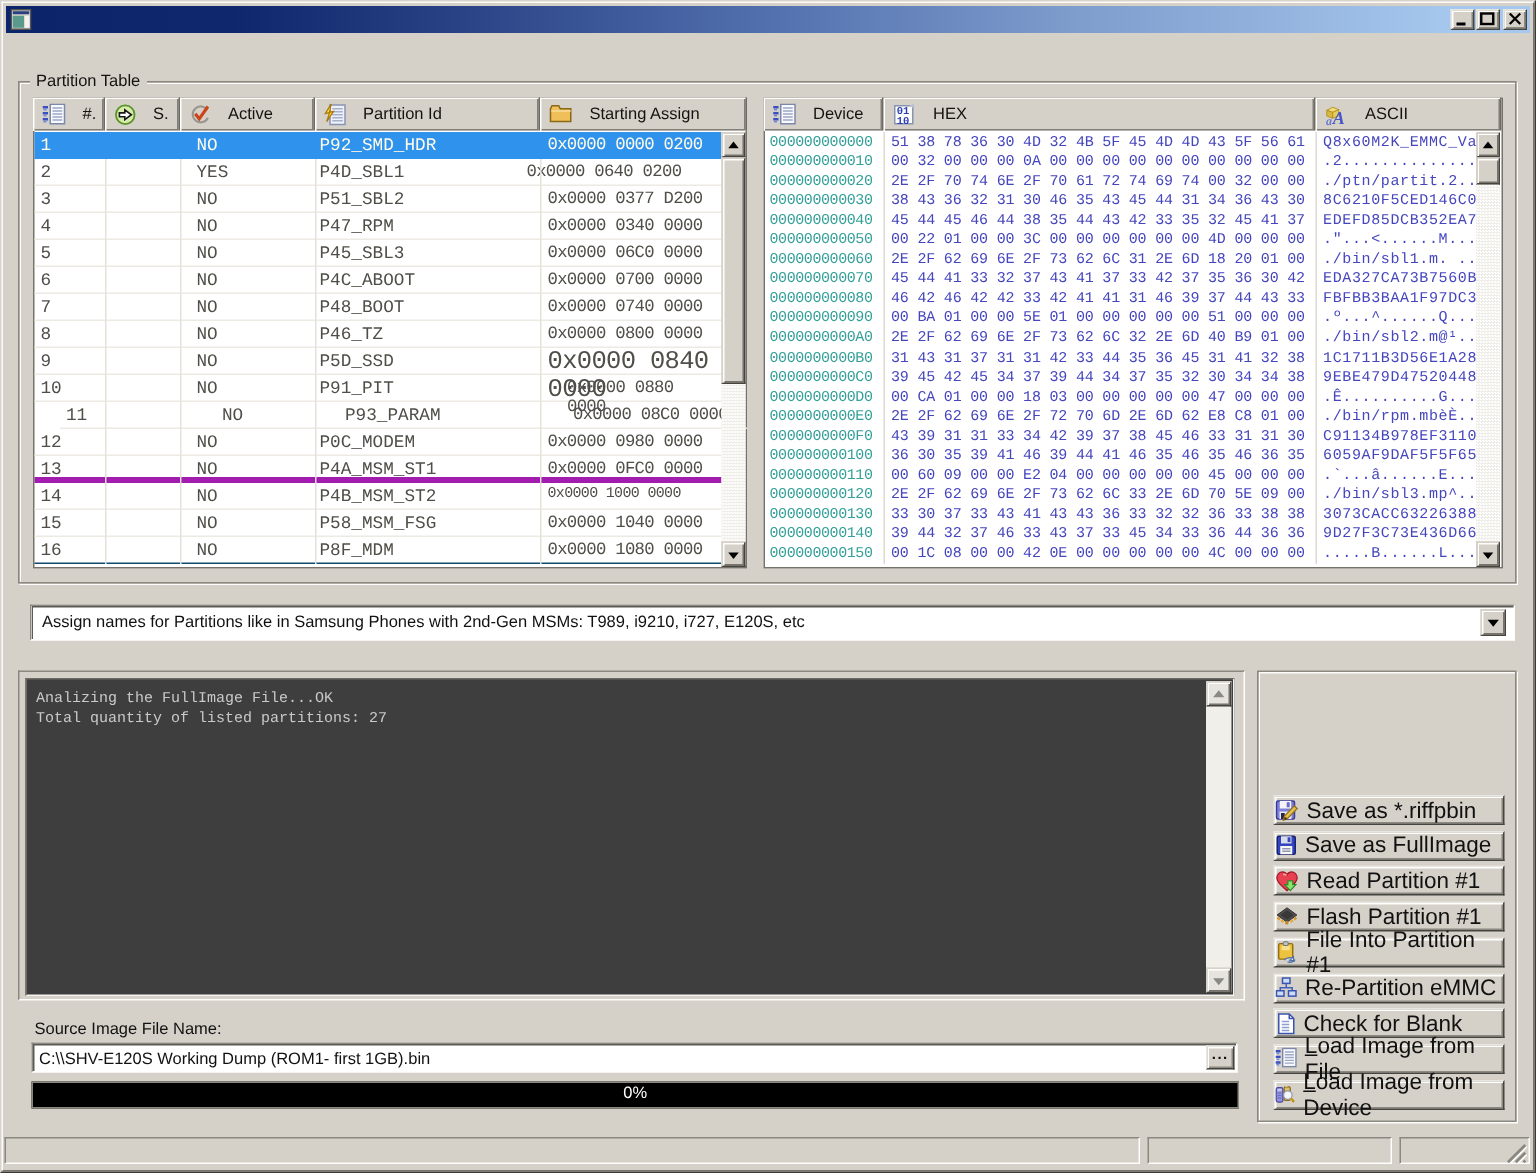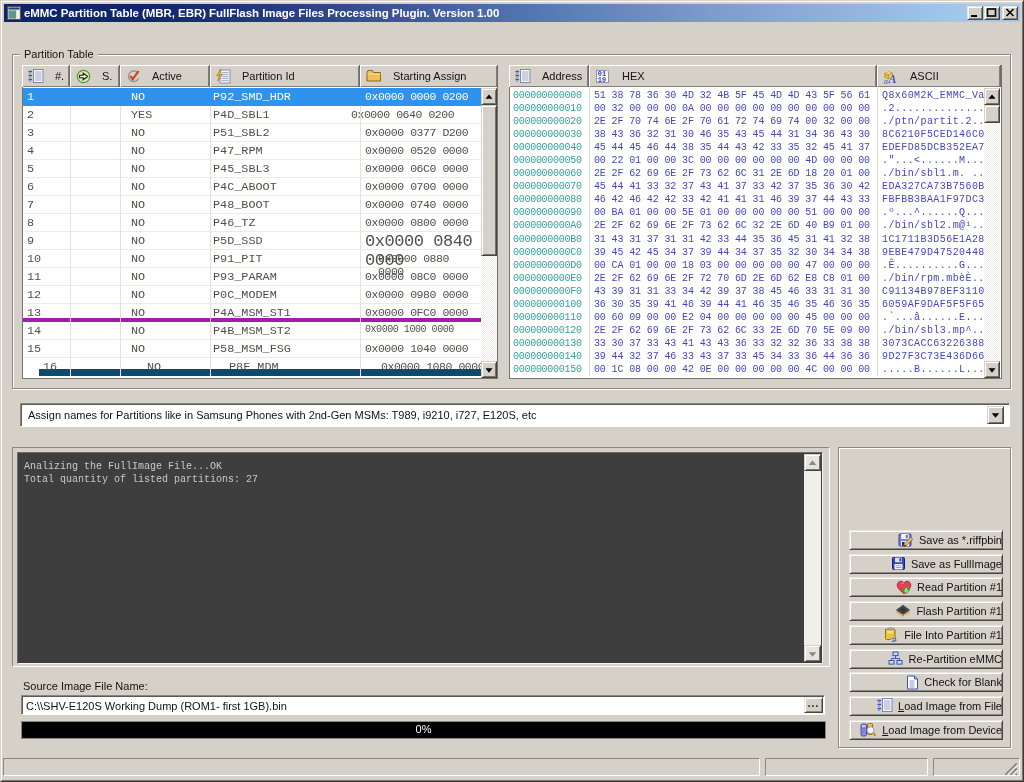--- a/index.html
+++ b/index.html
@@ -4,33 +4,32 @@
 html,body{width:1024px;height:782px;overflow:hidden}
 body{position:relative;background:#d5d1c9;font-family:"Liberation Sans",sans-serif;-webkit-font-smoothing:antialiased}
 .a{position:absolute}
 .sunk{border:1px solid;border-color:#8b8880 #fffefc #fffefc #8b8880;box-shadow:inset 1px 1px 0 #5c5a55}
 .hdrcell{background:#d5d1c9;box-shadow:inset 1px 1px 0 #fffefc,inset -1px -1px 0 #827f78;display:flex;align-items:center;font-size:11px;color:#15130f}
 .hdrcell svg{margin-left:6px}
 .hdrcell span{margin-left:11px}
 .mono{font-family:"Liberation Mono",monospace}
 .sb{background:#efede7;background-image:conic-gradient(#fff 25%,transparent 0 50%,#fff 0 75%,transparent 0);background-size:2px 2px}
 .sbtn{background:#d5d1c9;box-shadow:inset 1px 1px 0 #fffefc,inset -1px -1px 0 #76736c;border:1px solid;border-color:#d5d1c9 #46443f #46443f #d5d1c9;display:flex;align-items:center;justify-content:center}
-.btn{background:#d5d1c9;border:1px solid;border-color:#e8e6e0 #46443f #46443f #e8e6e0;box-shadow:inset 1px 1px 0 #fffefc,inset -1px -1px 0 #8b8880;display:flex;align-items:center;justify-content:flex-end;font-size:11px;color:#111;gap:5px}
+.btn{background:#d5d1c9;border:1px solid;border-color:#e8e6e0 #46443f #46443f #e8e6e0;box-shadow:inset 1px 1px 0 #fffefc,inset -1px -1px 0 #8b8880;display:flex;align-items:center;justify-content:flex-start;font-size:15px;color:#111;gap:5px}
 </style></head><body>
 
 <div class="a" style="left:0;top:0;width:1024px;height:782px;border:1px solid;border-color:#d8d4cc #3c3a36 #3c3a36 #d8d4cc"></div>
 <div class="a" style="left:1px;top:1px;width:1022px;height:780px;border:1px solid;border-color:#fcfbf8 #76736c #76736c #fcfbf8"></div>
 <div class="a" style="left:4px;top:4px;width:1016px;height:18px;background:linear-gradient(to right,#0b246a,#0e276d 15%,#2a4386 30%,#5270ae 50%,#7e9ccc 70%,#a6c8ee 95%);display:flex;align-items:center">
 <div style="margin-left:3px;height:14px"><svg width="14" height="14" viewBox="0 0 14 14">
         <rect x="0.5" y="0.5" width="13" height="13" fill="#d4d0c8" stroke="#555"></rect>
         <rect x="1.5" y="1.5" width="11" height="2" fill="#284080"></rect>
         <rect x="1.5" y="4.5" width="7.5" height="8" fill="#5a9a8c"></rect>
         <rect x="9.5" y="4.5" width="3" height="8" fill="#f4f2ee"></rect>
       </svg></div>
-<div style="margin-left:3px;color:#fff;font-weight:bold;font-size:11.5px;letter-spacing:-0.06px">eMMC Partition Table (MBR, EBR) FullFlash Image Files Processing Plugin. Version 1.00</div>
 </div>
 <div class="a" style="left:967px;top:6px;width:16px;height:14px;background:#d5d1c9;border:1px solid;border-color:#e8e6e0 #46443f #46443f #e8e6e0;box-shadow:inset 1px 1px 0 #fffefc,inset -1px -1px 0 #8b8880;display:flex;align-items:center;justify-content:center">
     <svg width="12" height="10" viewBox="0 0 12 10">
       <rect x="2" y="7" width="6" height="2" fill="#000"></rect>
     </svg>
   </div>
 <div class="a" style="left:984px;top:6px;width:16px;height:14px;background:#d5d1c9;border:1px solid;border-color:#e8e6e0 #46443f #46443f #e8e6e0;box-shadow:inset 1px 1px 0 #fffefc,inset -1px -1px 0 #8b8880;display:flex;align-items:center;justify-content:center">
     <svg width="12" height="10" viewBox="0 0 12 10">
       <rect x="1.5" y="1" width="8" height="7" fill="none" stroke="#000" stroke-width="1.6"></rect>
     </svg>
@@ -96,21 +95,21 @@
 <div class="a mono" style="left:23px;top:124px;width:458px;height:18px;font-size:11.8px;color:#504e48;border-bottom:1px solid #eceae2">
 <div class="a" style="left:4px;top:2px">3</div>
 <div class="a" style="left:108px;top:2px">NO</div>
 <div class="a" style="left:190px;top:2px">P51_SBL2</div>
 <div class="a" style="left:342px;top:2px;font-size:11.5px;letter-spacing:-0.45px">0x0000 0377 D200</div>
 </div>
 <div class="a mono" style="left:23px;top:142px;width:458px;height:18px;font-size:11.8px;color:#504e48;border-bottom:1px solid #eceae2">
 <div class="a" style="left:4px;top:2px">4</div>
 <div class="a" style="left:108px;top:2px">NO</div>
 <div class="a" style="left:190px;top:2px">P47_RPM</div>
-<div class="a" style="left:342px;top:2px;font-size:11.5px;letter-spacing:-0.45px">0x0000 0520 0000</div>
+<div class="a" style="left:342px;top:2px;font-size:11.5px;letter-spacing:-0.45px">0x0000 0340 0000</div>
 </div>
 <div class="a mono" style="left:23px;top:160px;width:458px;height:18px;font-size:11.8px;color:#504e48;border-bottom:1px solid #eceae2">
 <div class="a" style="left:4px;top:2px">5</div>
 <div class="a" style="left:108px;top:2px">NO</div>
 <div class="a" style="left:190px;top:2px">P45_SBL3</div>
 <div class="a" style="left:342px;top:2px;font-size:11.5px;letter-spacing:-0.45px">0x0000 06C0 0000</div>
 </div>
 <div class="a mono" style="left:23px;top:178px;width:458px;height:18px;font-size:11.8px;color:#504e48;border-bottom:1px solid #eceae2">
 <div class="a" style="left:4px;top:2px">6</div>
 <div class="a" style="left:108px;top:2px">NO</div>
@@ -134,21 +133,21 @@
 <div class="a" style="left:108px;top:2px">NO</div>
 <div class="a" style="left:190px;top:2px">P5D_SSD</div>
 <div class="a" style="left:342px;top:0;font-size:17px;letter-spacing:-0.45px">0x0000 0840 0000</div>
 </div>
 <div class="a mono" style="left:23px;top:250px;width:458px;height:18px;font-size:11.8px;color:#504e48;border-bottom:1px solid #eceae2">
 <div class="a" style="left:4px;top:2px">10</div>
 <div class="a" style="left:108px;top:2px">NO</div>
 <div class="a" style="left:190px;top:2px">P91_PIT</div>
 <div class="a" style="left:355px;top:2px;font-size:11.5px;letter-spacing:-0.45px">0x0000 0880 0000</div>
 </div>
-<div class="a mono" style="left:23px;top:268px;width:458px;height:18px;font-size:11.8px;color:#504e48;border-bottom:1px solid #eceae2">
+<div class="a mono" style="left:40px;top:268px;width:458px;height:18px;font-size:11.8px;color:#504e48;border-bottom:1px solid #eceae2">
 <div class="a" style="left:4px;top:2px">11</div>
 <div class="a" style="left:108px;top:2px">NO</div>
 <div class="a" style="left:190px;top:2px">P93_PARAM</div>
 <div class="a" style="left:342px;top:2px;font-size:11.5px;letter-spacing:-0.45px">0x0000 08C0 0000</div>
 </div>
 <div class="a mono" style="left:23px;top:286px;width:458px;height:18px;font-size:11.8px;color:#504e48;border-bottom:1px solid #eceae2">
 <div class="a" style="left:4px;top:2px">12</div>
 <div class="a" style="left:108px;top:2px">NO</div>
 <div class="a" style="left:190px;top:2px">P0C_MODEM</div>
 <div class="a" style="left:342px;top:2px;font-size:11.5px;letter-spacing:-0.45px">0x0000 0980 0000</div>
@@ -164,21 +163,21 @@
 <div class="a" style="left:108px;top:2px">NO</div>
 <div class="a" style="left:190px;top:2px">P4B_MSM_ST2</div>
 <div class="a" style="left:342px;top:2px;font-size:10px;letter-spacing:-0.45px">0x0000 1000 0000</div>
 </div>
 <div class="a mono" style="left:23px;top:340px;width:458px;height:18px;font-size:11.8px;color:#504e48;border-bottom:1px solid #eceae2">
 <div class="a" style="left:4px;top:2px">15</div>
 <div class="a" style="left:108px;top:2px">NO</div>
 <div class="a" style="left:190px;top:2px">P58_MSM_FSG</div>
 <div class="a" style="left:342px;top:2px;font-size:11.5px;letter-spacing:-0.45px">0x0000 1040 0000</div>
 </div>
-<div class="a mono" style="left:39px;top:358px;width:458px;height:18px;font-size:11.8px;color:#504e48;border-bottom:7px solid #0c4a6e">
+<div class="a mono" style="left:23px;top:358px;width:458px;height:18px;font-size:11.8px;color:#504e48;border-bottom:1px solid #0c4a6e">
 <div class="a" style="left:4px;top:2px">16</div>
 <div class="a" style="left:108px;top:2px">NO</div>
 <div class="a" style="left:190px;top:2px">P8F_MDM</div>
 <div class="a" style="left:342px;top:2px;font-size:11.5px;letter-spacing:-0.45px">0x0000 1080 0000</div>
 </div>
 <div class="a" style="left:70px;top:106px;width:1px;height:270px;background:#e4e1d9"></div>
 <div class="a" style="left:120px;top:106px;width:1px;height:270px;background:#e4e1d9"></div>
 <div class="a" style="left:210px;top:106px;width:1px;height:270px;background:#e4e1d9"></div>
 <div class="a" style="left:360px;top:106px;width:1px;height:270px;background:#e4e1d9"></div>
 <div class="a sb" style="left:481px;top:88px;width:16px;height:290px"></div>
@@ -194,21 +193,21 @@
   </div>
 <div class="a" style="left:481px;top:105px;width:16px;height:151px;background:#d5d1c9;box-shadow:inset 1px 1px 0 #fffefc,inset -1px -1px 0 #76736c;border:1px solid;border-color:#d5d1c9 #46443f #46443f #d5d1c9"></div>
 <div class="a" style="left:509px;top:65px;width:493px;height:314px;border:1px solid #76736c;background:#fff"></div>
 <div class="a hdrcell" style="left:509px;top:65px;width:80px;height:22px;border-right:1px solid #6e6b64">
     <svg width="16" height="15" viewBox="0 0 16 15">
       <rect x="5.5" y="0.5" width="9.5" height="13" fill="#f8f9fc" stroke="#7c88a8" stroke-width="1"></rect>
       <path d="M7 3h6.5M7 5h6.5M7 7h6.5M7 9h6.5M7 11h6.5" stroke="#9ca8c4" stroke-width="1"></path>
       <path d="M0.5 2.5h3.5M0.5 6.5h3.5M0.5 10.5h3.5" stroke="#3b50c0" stroke-width="1.7"></path>
       <path d="M1 4.2h2M1 8.2h2M1 12.2h2" stroke="#7588d8" stroke-width="1"></path>
     </svg>
-    <span>Address</span>
+    <span>Device</span>
   </div>
 <div class="a hdrcell" style="left:589px;top:65px;width:288px;height:22px;border-right:1px solid #6e6b64">
     <svg width="16" height="15" viewBox="0 0 16 15">
       <rect x="1.5" y="1.5" width="12" height="12" fill="#fdfdfc" stroke="#8a94b0"></rect>
       <text x="2.8" y="7.2" font-family="Liberation Mono,monospace" font-size="7" font-weight="bold" fill="#2a3eb8">01</text>
       <text x="2.8" y="13.4" font-family="Liberation Mono,monospace" font-size="7" font-weight="bold" fill="#2a3eb8">10</text>
       <path d="M11 1.5L14.5 0l-1 2.8z" fill="#b8c2dc"></path>
     </svg>
     <span>HEX</span>
   </div>

